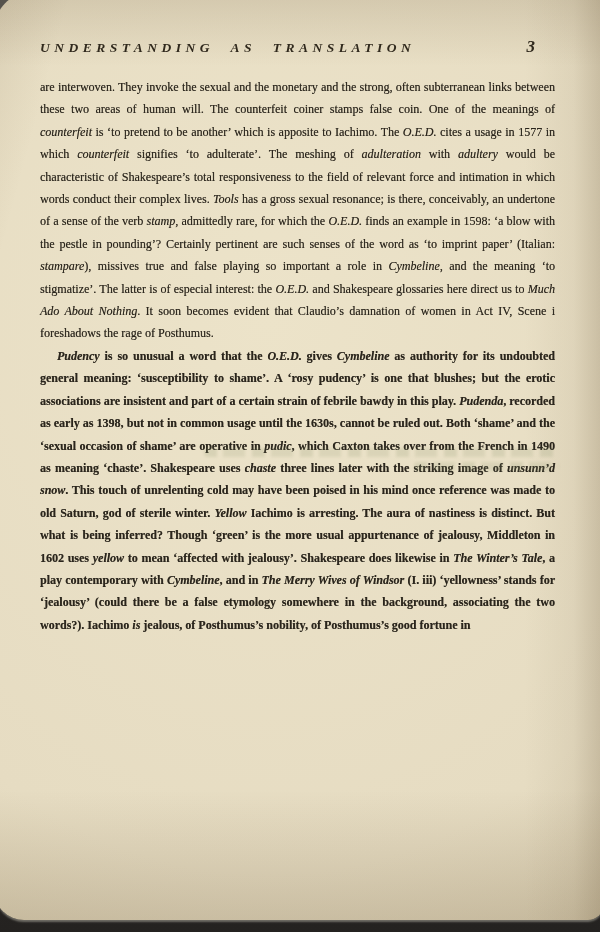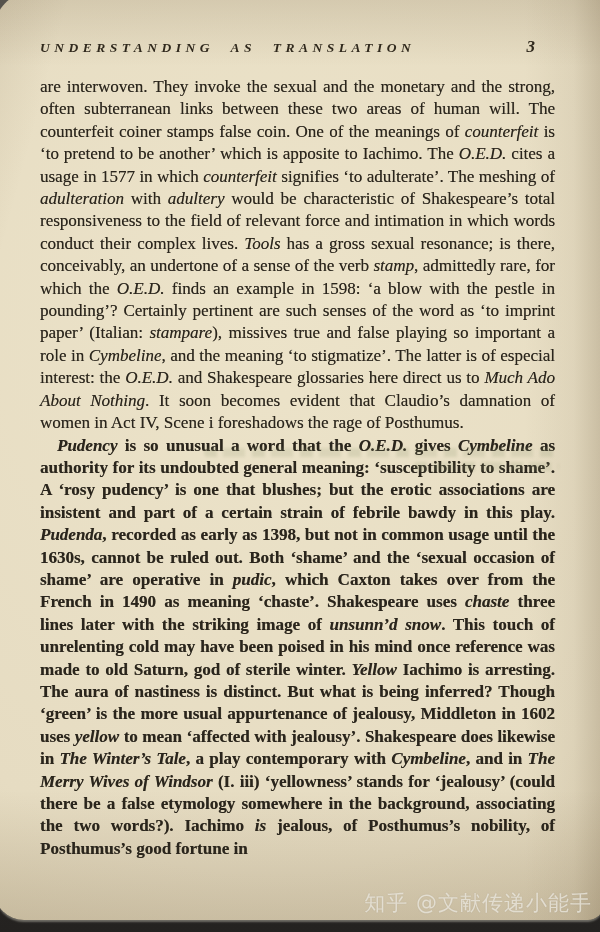--- a/index.html
+++ b/index.html
@@ -51,21 +51,21 @@
   .pagenum {
     position: absolute;
     right: 20px;
     top: -3px;
     font-size: 17px;
     font-weight: 700;
     letter-spacing: 0;
   }
   .body-text {
     margin-top: 20px;
-    font-size: 17px;
+    font-size: 12px;
     line-height: 22.4px;
     text-align: justify;
     text-justify: inter-word;
     hyphens: auto;
     -webkit-hyphens: auto;
   }
   .body-text p {
     margin: 0;
     text-shadow: 0.2px 0 0 rgba(42, 37, 28, 0.55);
   }
@@ -108,14 +108,13 @@
         <span class="pagenum">3</span>
       </div>
       <div class="body-text">
           <p class="para"><span>are interwoven. They invoke the sexual and the monetary and the strong, often subterranean links between these two areas of human will. The counterfeit coiner stamps false coin. One of the meanings of </span><span class="it">counterfeit</span><span> is ‘to pretend to be another’ which is apposite to Iachimo. The </span><span class="it">O.E.D.</span><span> cites a usage in 1577 in which </span><span class="it">counterfeit</span><span> signifies ‘to adulterate’. The meshing of </span><span class="it">adulteration</span><span> with </span><span class="it">adultery</span><span> would be characteristic of Shakespeare’s total responsiveness to the field of relevant force and intimation in which words conduct their complex lives. </span><span class="it">Tools</span><span> has a gross sexual resonance; is there, conceivably, an undertone of a sense of the verb </span><span class="it">stamp</span><span>, admittedly rare, for which the </span><span class="it">O.E.D.</span><span> finds an example in 1598: ‘a blow with the pestle in pounding’? Certainly pertinent are such senses of the word as ‘to imprint paper’ (Italian: </span><span class="it">stampare</span><span>), missives true and false playing so important a role in </span><span class="it">Cymbeline</span><span>, and the meaning ‘to stigmatize’. The latter is of especial interest: the </span><span class="it">O.E.D.</span><span> and Shakespeare glossaries here direct us to </span><span class="it">Much Ado About Nothing</span><span>. It soon becomes evident that Claudio’s damnation of women in Act IV, Scene i foreshadows the rage of Posthumus.</span></p>
           <p class="para indent"><span class="it">Pudency</span><span> is so unusual a word that the </span><span class="it">O.E.D.</span><span> gives </span><span class="it">Cymbeline</span><span> as authority for its undoubted general meaning: ‘susceptibility to shame’. A ‘rosy pudency’ is one that blushes; but the erotic associations are insistent and part of a certain strain of febrile bawdy in this play. </span><span class="it">Pudenda</span><span>, recorded as early as 1398, but not in common usage until the 1630s, cannot be ruled out. Both ‘shame’ and the ‘sexual occasion of shame’ are operative in </span><span class="it">pudic</span><span>, which Caxton takes over from the French in 1490 as meaning ‘chaste’. Shakespeare uses </span><span class="it">chaste</span><span> three lines later with the striking image of </span><span class="it">unsunn’d snow</span><span>. This touch of unrelenting cold may have been poised in his mind once reference was made to old Saturn, god of sterile winter. </span><span class="it">Yellow</span><span> Iachimo is arresting. The aura of nastiness is distinct. But what is being inferred? Though ‘green’ is the more usual appurtenance of jealousy, Middleton in 1602 uses </span><span class="it">yellow</span><span> to mean ‘affected with jealousy’. Shakespeare does likewise in </span><span class="it">The Winter’s Tale</span><span>, a play contemporary with </span><span class="it">Cymbeline</span><span>, and in </span><span class="it">The Merry Wives of Windsor</span><span> (I. iii) ‘yellowness’ stands for ‘jealousy’ (could there be a false etymology somewhere in the background, associating the two words?). Iachimo </span><span class="it">is</span><span> jealous, of Posthumus’s nobility, of Posthumus’s good fortune in</span></p>
         </div>
     </div>
     <div class="bleed bleed-1"></div>
     <div class="bleed bleed-2"></div>
   </div>
-  <div class="watermark">知乎 @文献传递小能手</div>
 </div>
 
 </body></html>

